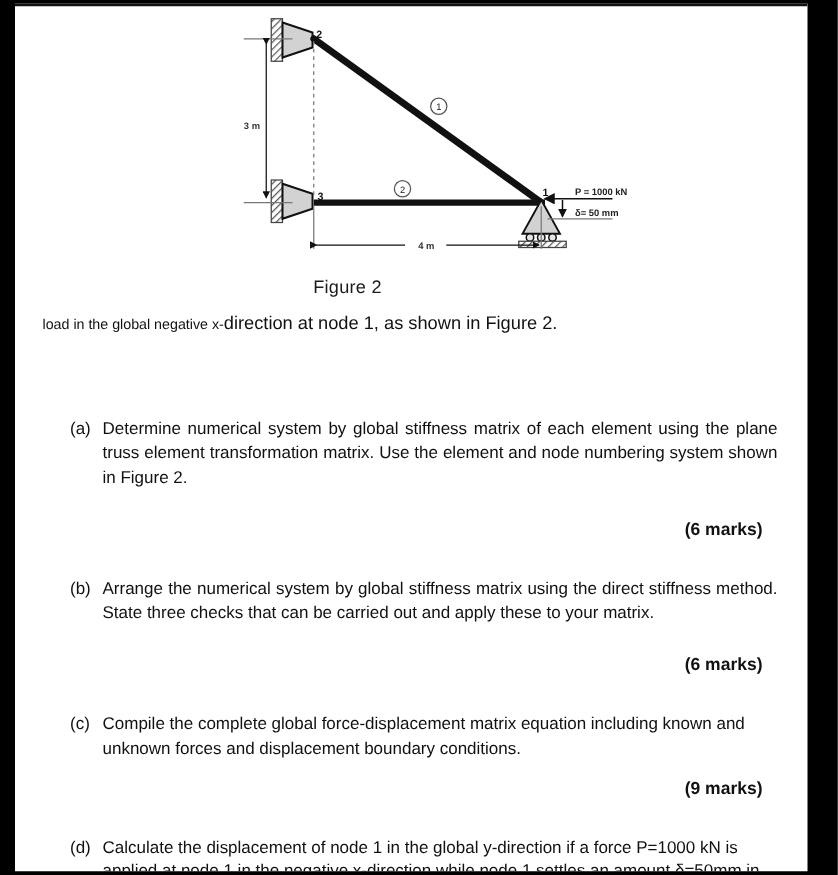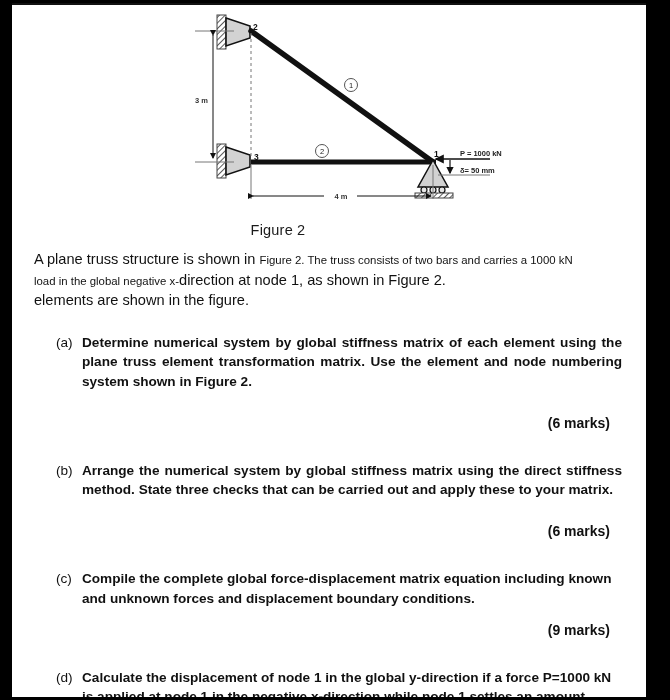--- a/index.html
+++ b/index.html
@@ -83,21 +83,20 @@
     font-size: 13.6px;
     line-height: 1.42;
     padding-left: 22px;
   }
   .q-text {
     flex: 1 1 auto;
     font-size: 13.6px;
     line-height: 1.42;
     text-align: justify;
     padding-right: 6px;
-    font-weight: bold;
   }
   .q-text.nojust { text-align: left; }
   .marks {
     text-align: right;
     font-weight: bold;
     font-size: 14px;
     padding-right: 18px;
   }
   .gap-a  { height: 24px; }
   .gap-b  { height: 24px; }
@@ -190,26 +189,22 @@
         <line x1="438" y1="153" x2="438" y2="166" stroke="#111" stroke-width="1.2" marker-end="url(#arrTipS)"></line>
         <text x="448" y="166" font-family="Liberation Sans, sans-serif" font-size="7.5" font-weight="bold" fill="#222">δ= 50 mm</text>
       </g>
     </svg>
   </div>
 
   <div class="figure-caption">Figure 2</div>
 
   <div class="intro">
     <p>
-      <span class="t-lg">A plane truss structure is shown in </span><span class="t-sm">Figure 2. The truss consists of two bars and carries a 1000 kN</span>
-    </p>
-    <p>
       <span class="t-sm">load in the global negative x-</span><span class="t-lg">direction at node 1, as shown in Figure 2.</span>
     </p>
-    <p class="t-lg">elements are shown in the figure.</p>
   </div>
 
   <div class="qlist">
 
     <div class="q">
       <div class="q-row">
         <div class="q-label">(a)</div>
         <div class="q-text">Determine numerical system by global stiffness matrix of each element using the plane truss element transformation matrix. Use the element and node numbering system shown in Figure 2.</div>
       </div>
       <div class="gap-a"></div>

